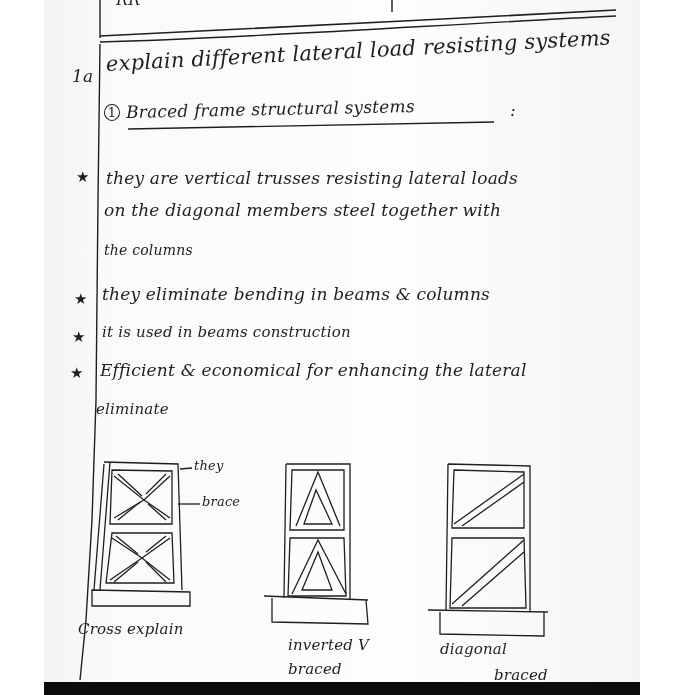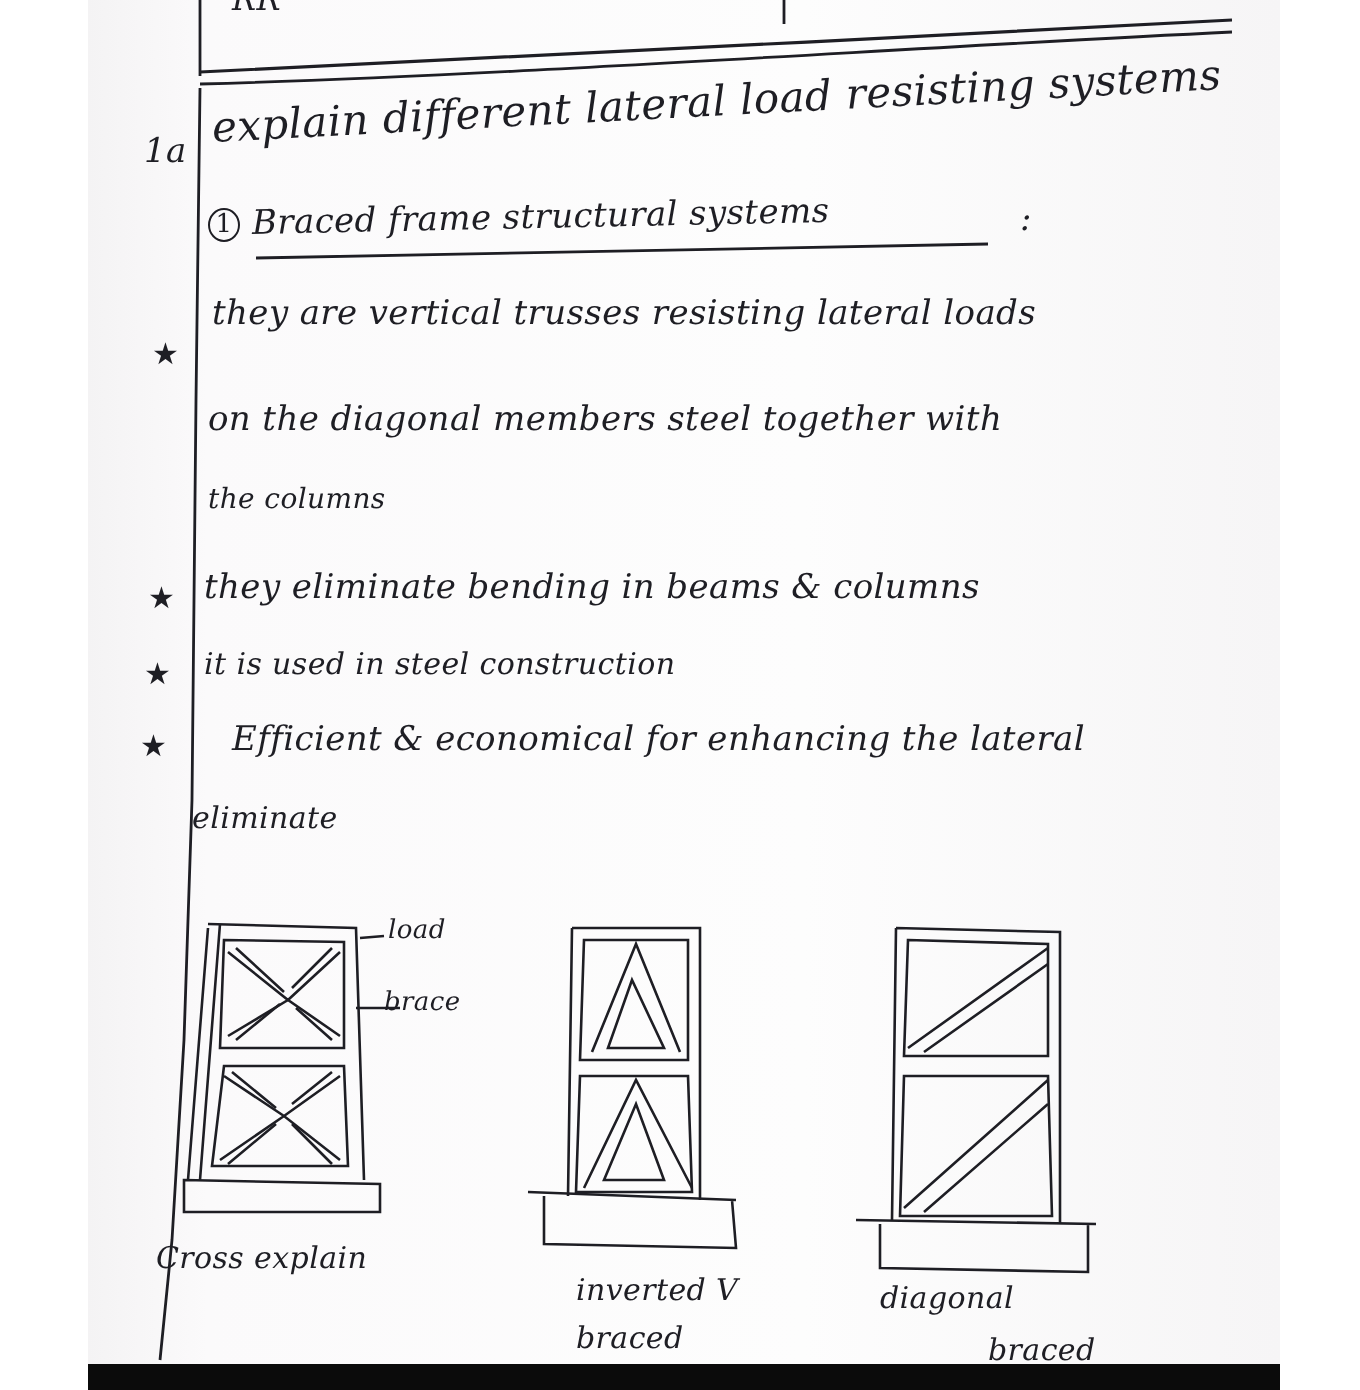--- a/index.html
+++ b/index.html
@@ -48,32 +48,32 @@
 <span class="hand" style="left:116px; top:-10px; font-size:16px;">RR</span>
 
 <span class="hand q-num" style="left:72px; top:66px;">1a</span>
 <span class="hand q-text" style="left:106px; top:52px; transform: rotate(-3deg); transform-origin: left center;">explain different lateral load resisting systems</span>
 
 <span class="hand heading" style="left:104px; top:104px; font-style:normal; font-size:13px; border:1.2px solid #1e1e24; border-radius:50%; width:14px; height:15px; text-align:center; line-height:15px;">1</span>
 <span class="hand heading" style="left:126px; top:102px; transform: rotate(-1.2deg); transform-origin:left center;">Braced frame structural systems</span>
 <span class="hand heading" style="left:510px; top:100px;">:</span>
 
 <span class="star" style="left:76px; top:168px;">★</span>
-<span class="hand line" style="left:106px; top:147px;">they are vertical trusses resisting lateral loads</span>
+<span class="hand line" style="left:106px; top:168px;">they are vertical trusses resisting lateral loads</span>
 <span class="hand line" style="left:104px; top:200px;">on the diagonal members steel together with</span>
 <span class="hand line" style="left:104px; top:242px; font-size:14px;">the columns</span>
 
 <span class="star" style="left:74px; top:290px;">★</span>
 <span class="hand line" style="left:102px; top:284px;font-style:italic;">they eliminate bending in beams &amp; columns</span>
 
 <span class="star" style="left:72px; top:328px;">★</span>
-<span class="hand line" style="left:102px; top:323px; font-size:15px;">it is used in steel construction</span>
+<span class="hand line" style="left:102px; top:323px; font-size:15px;">it is used in beams construction</span>
 
 <span class="star" style="left:70px; top:364px;">★</span>
-<span class="hand line" style="left:116px; top:360px;font-style:italic;">Efficient &amp; economical for enhancing the lateral</span>
+<span class="hand line" style="left:100px; top:360px;font-style:italic;">Efficient &amp; economical for enhancing the lateral</span>
 <span class="hand line" style="left:96px; top:400px; font-size:15px;">eliminate</span>
 
 <svg width="680" height="695">
   <g stroke="#1e1e24" stroke-width="1.3" fill="none">
 
     <g>
       <path d="M110 462 L 100 590 M104 464 L 94 590"></path>
       <path d="M104 462 L 178 464 L 182 590"></path>
       <path d="M112 470 L 172 471 L 172 524 L 110 524 Z"></path>
       <path d="M112 533 L 172 533 L 174 583 L 106 583 Z"></path>
@@ -103,20 +103,20 @@
       <path d="M448 464 L 530 466 L 530 612 M448 464 L 446 610"></path>
       <path d="M454 470 L 524 472 L 524 528 L 452 528 Z"></path>
       <path d="M452 538 L 524 538 L 526 608 L 450 608 Z"></path>
       <path d="M454 524 L 524 474 M462 526 L 524 482"></path>
       <path d="M452 604 L 524 540 M462 606 L 524 552"></path>
       <path d="M428 610 L 548 612 M440 612 L 440 634 L 544 636 L 544 612"></path>
     </g>
   </g>
 </svg>
 
-<span class="hand label" style="left:194px; top:458px; font-size:13px;">load</span>
-<span class="hand label" style="left:192px; top:494px; font-size:13px;">brace</span>
+<span class="hand label" style="left:194px; top:458px; font-size:13px;">they</span>
+<span class="hand label" style="left:202px; top:494px; font-size:13px;">brace</span>
 
 <span class="hand label" style="left:78px; top:620px;">Cross explain</span>
 <span class="hand label" style="left:264px; top:636px;margin-left:24px;">inverted V</span>
 <span class="hand label" style="left:288px; top:660px;">braced</span>
 <span class="hand label" style="left:440px; top:640px;text-align:center;">diagonal</span>
 <span class="hand label" style="left:494px; top:666px;">braced</span>
 
 </body></html>

